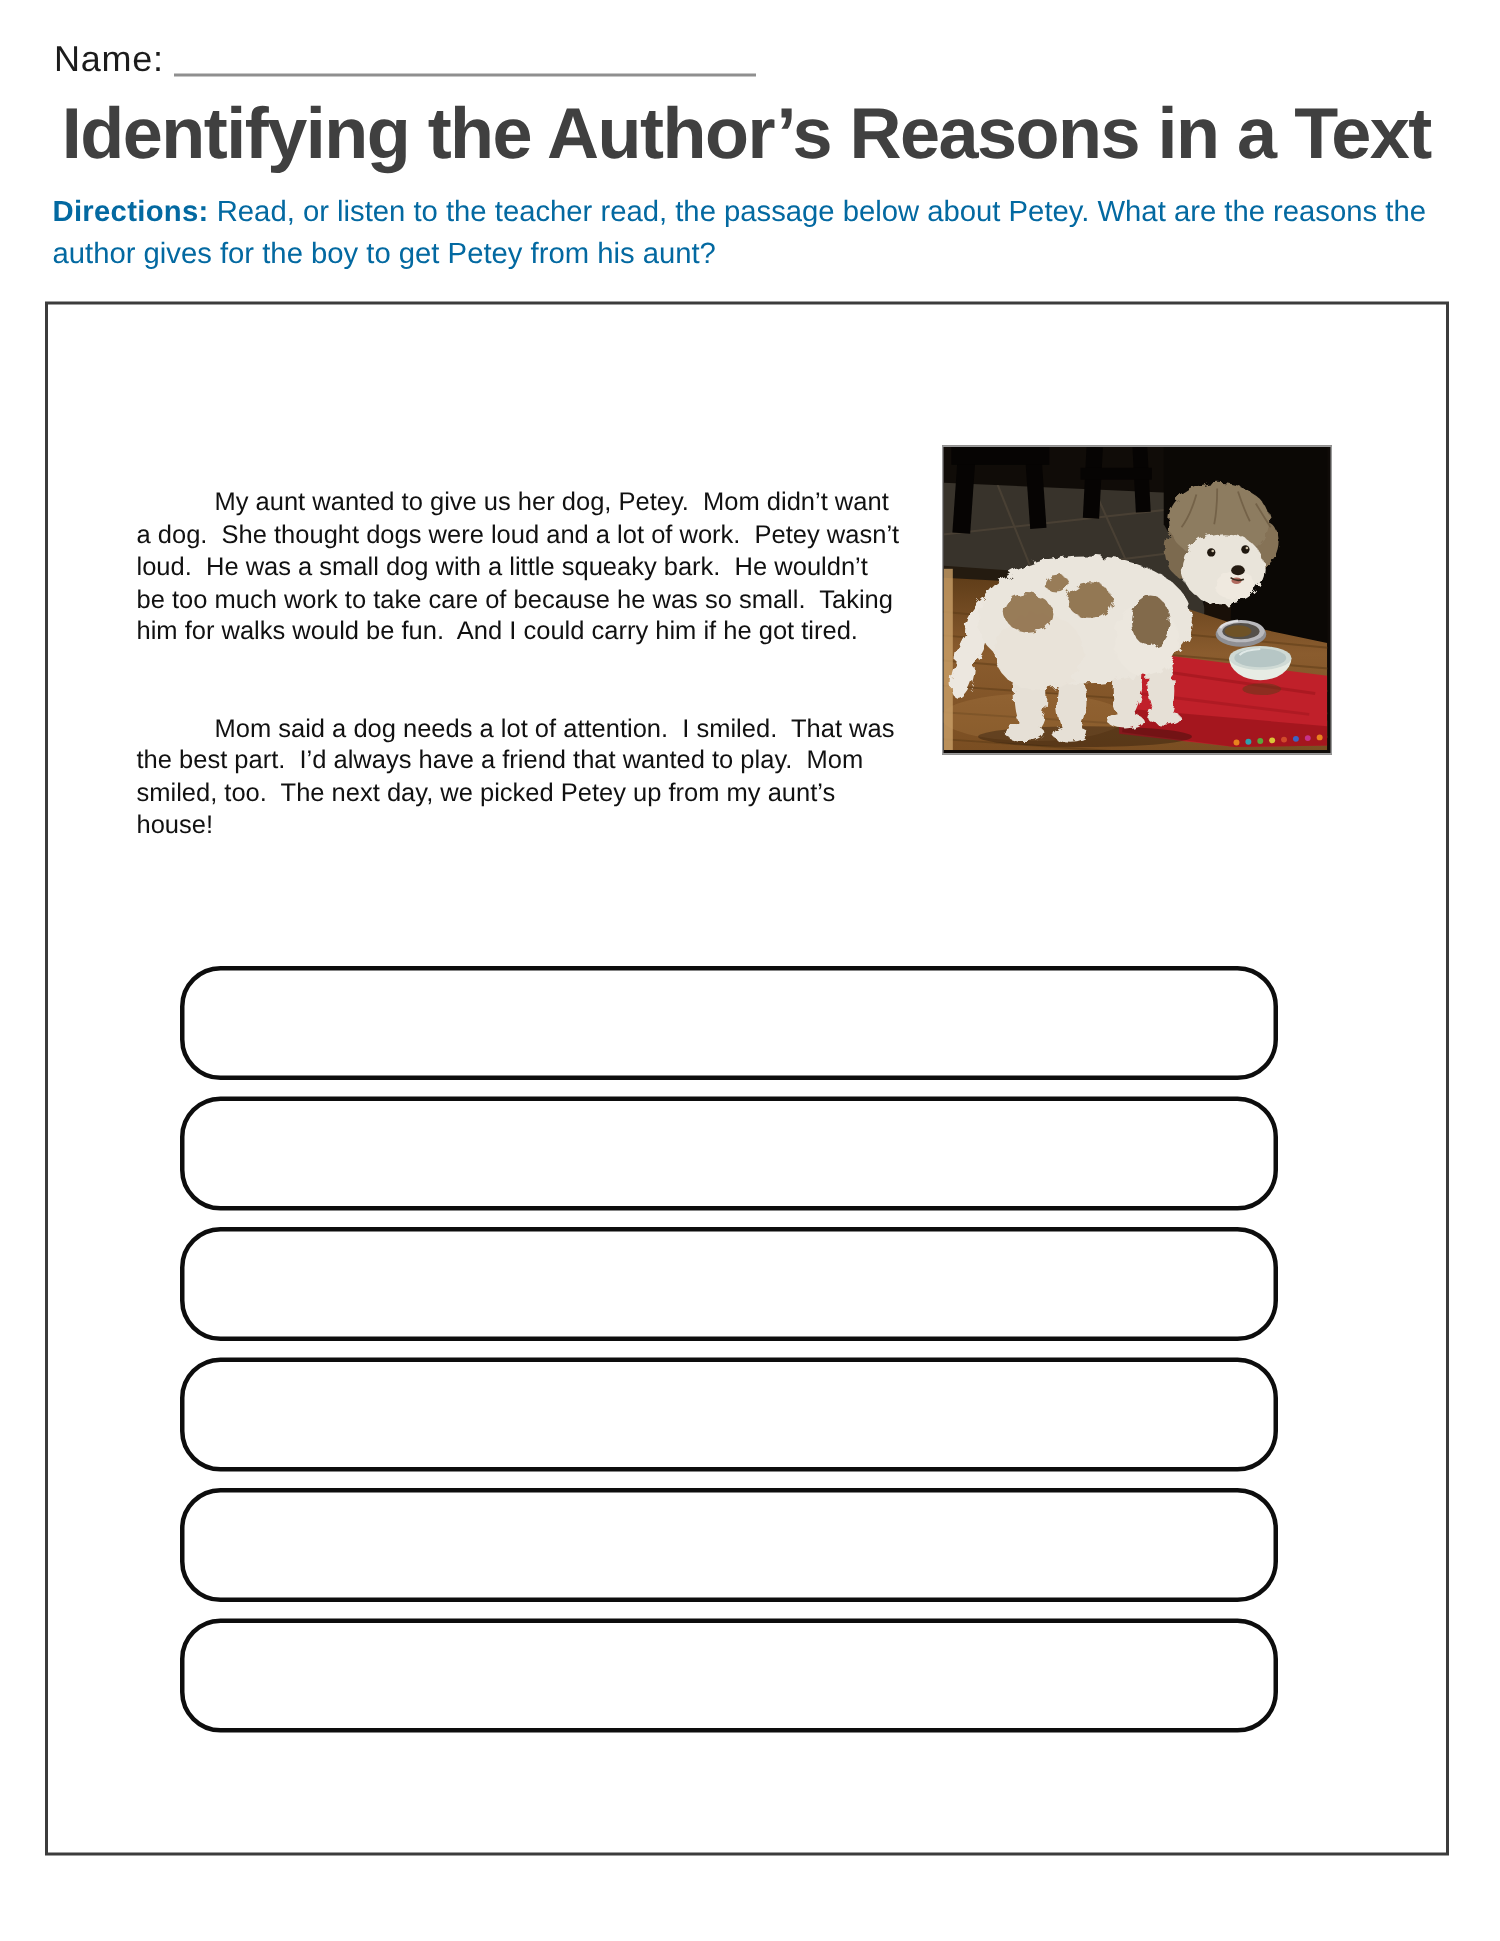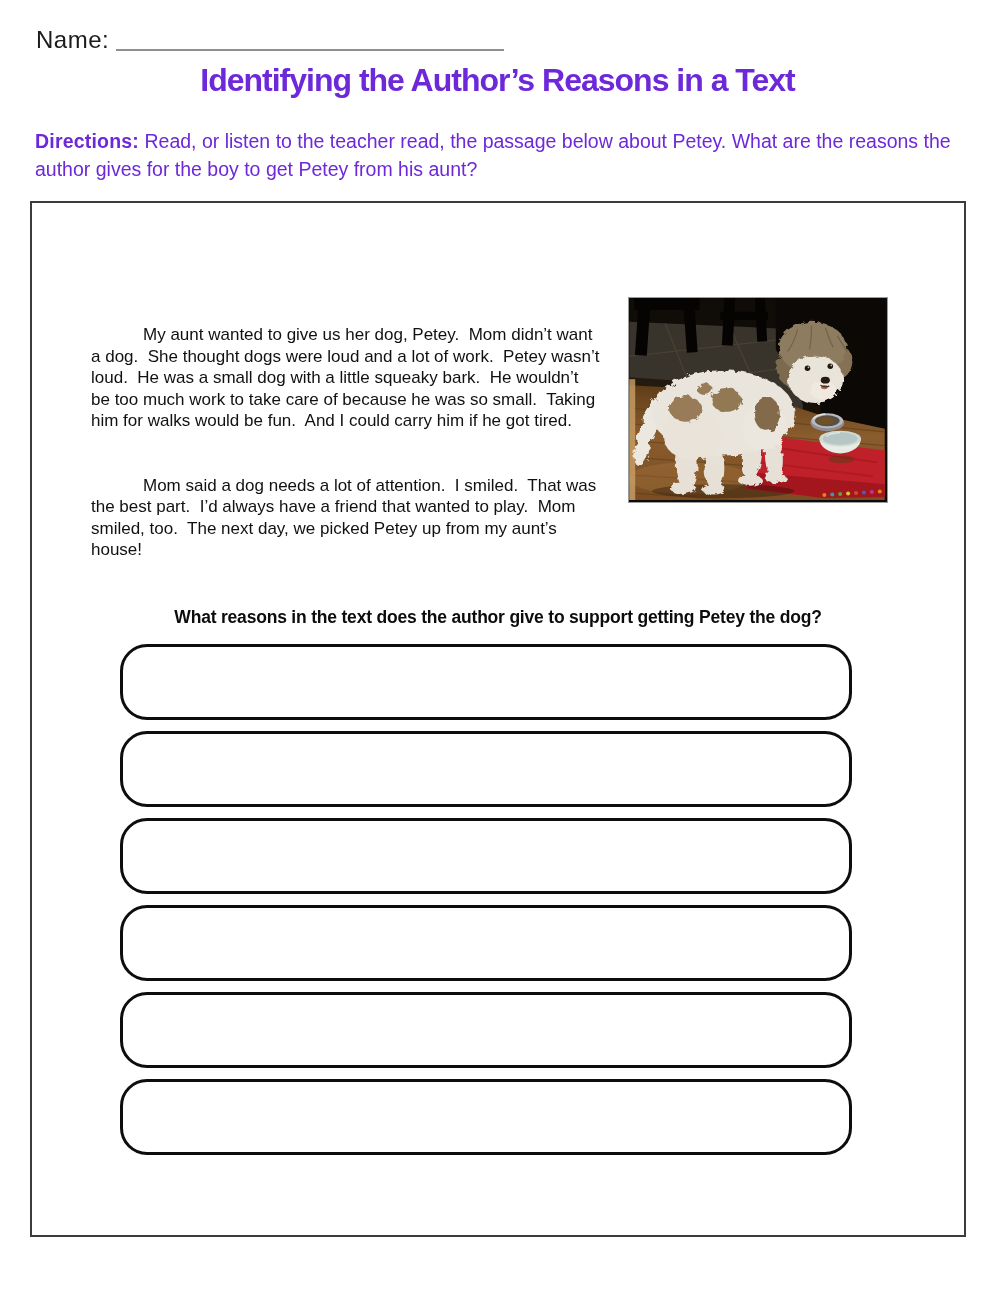--- a/index.html
+++ b/index.html
@@ -32,34 +32,34 @@
     border-bottom: 2px solid #8f8f8f;
     height: 0;
   }
   .page-title {
     position: absolute;
     top: 62px;
     left: 0;
     width: 100%;
     margin: 0;
     text-align: center;
-    font-size: 32px;
+    font-size: 48px;
     font-weight: 800;
     letter-spacing: -1px;
-    color: #6d28d9;
+    color: #404040;
   }
   .directions {
     position: absolute;
     top: 128px;
     left: 35px;
     width: 918px;
     margin: 0;
     font-size: 19.5px;
     line-height: 1.42;
-    color: #6d28d9;
+    color: #0369a1;
   }
   .directions b { letter-spacing: 0.2px; }
 
   
   .worksheet-frame {
     position: absolute;
     left: 30px;
     top: 201px;
     width: 936px;
     height: 1036px;
@@ -290,21 +290,20 @@
             <circle cx="181" cy="70" r="0.9" fill="#cbbfa8"></circle>
             <circle cx="204" cy="68" r="0.9" fill="#cbbfa8"></circle>
             <ellipse cx="198" cy="83" rx="4.6" ry="3.4" fill="#241b12"></ellipse>
             <ellipse cx="197" cy="90" rx="3.4" ry="2.2" fill="#b06a5e"></ellipse>
             <path d="M193,88 q4,3 9,1" stroke="#3a2c1e" stroke-width="1.1" fill="none"></path>
           </g>
         </g>
       </svg>
     </div>
 
-    <div class="question-line">What reasons in the text does the author give to support getting Petey the dog?</div>
 
     <div class="answers">
       <div class="answer-box"></div>
       <div class="answer-box"></div>
       <div class="answer-box"></div>
       <div class="answer-box"></div>
       <div class="answer-box"></div>
       <div class="answer-box"></div>
     </div>
 

